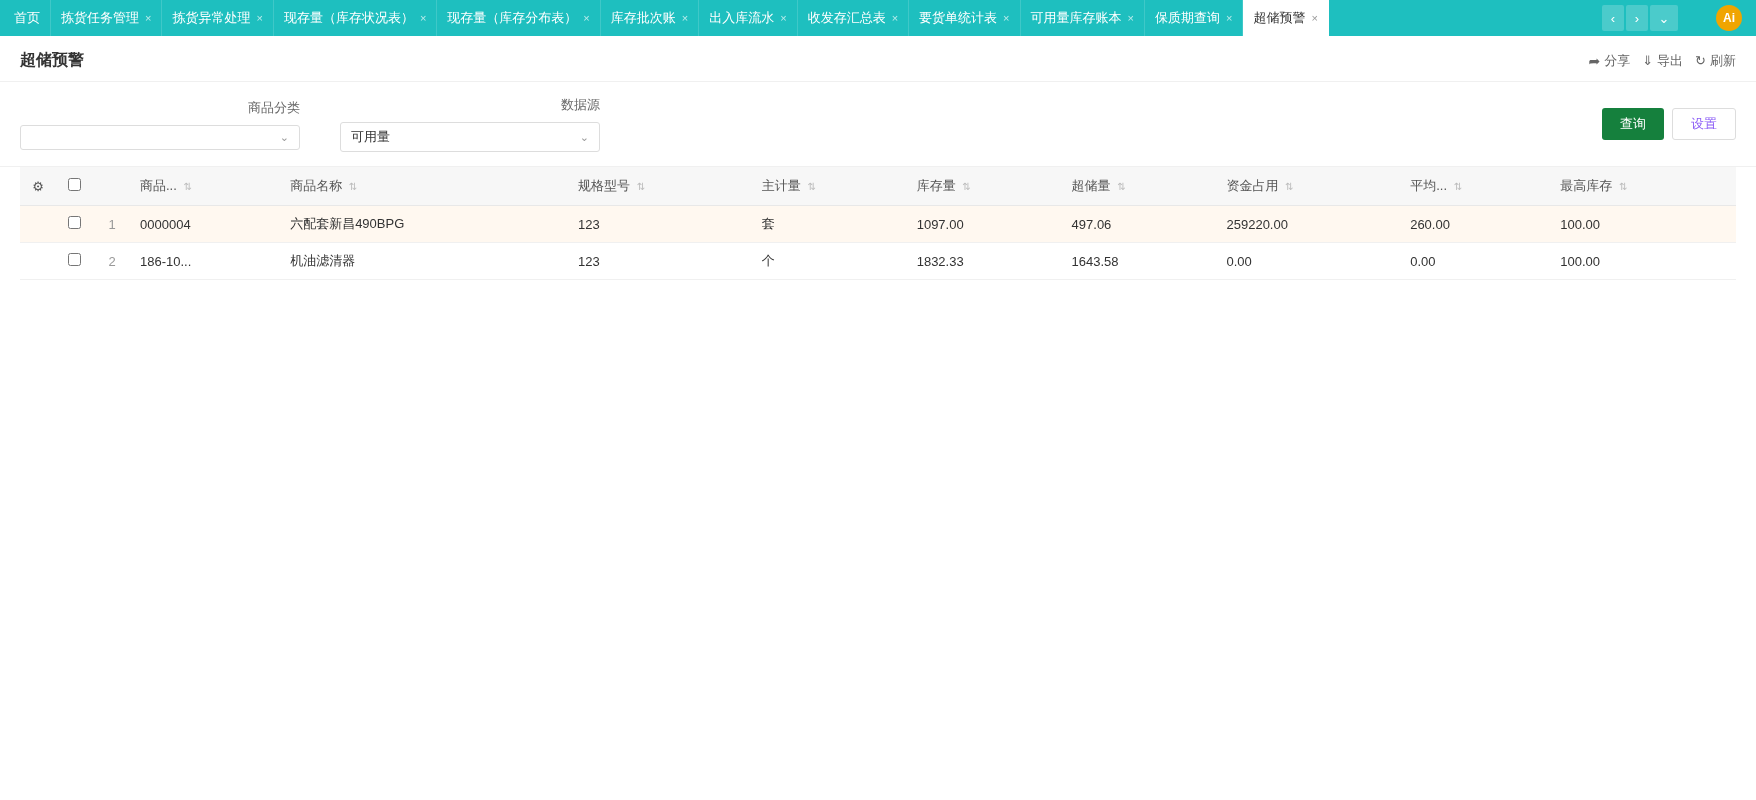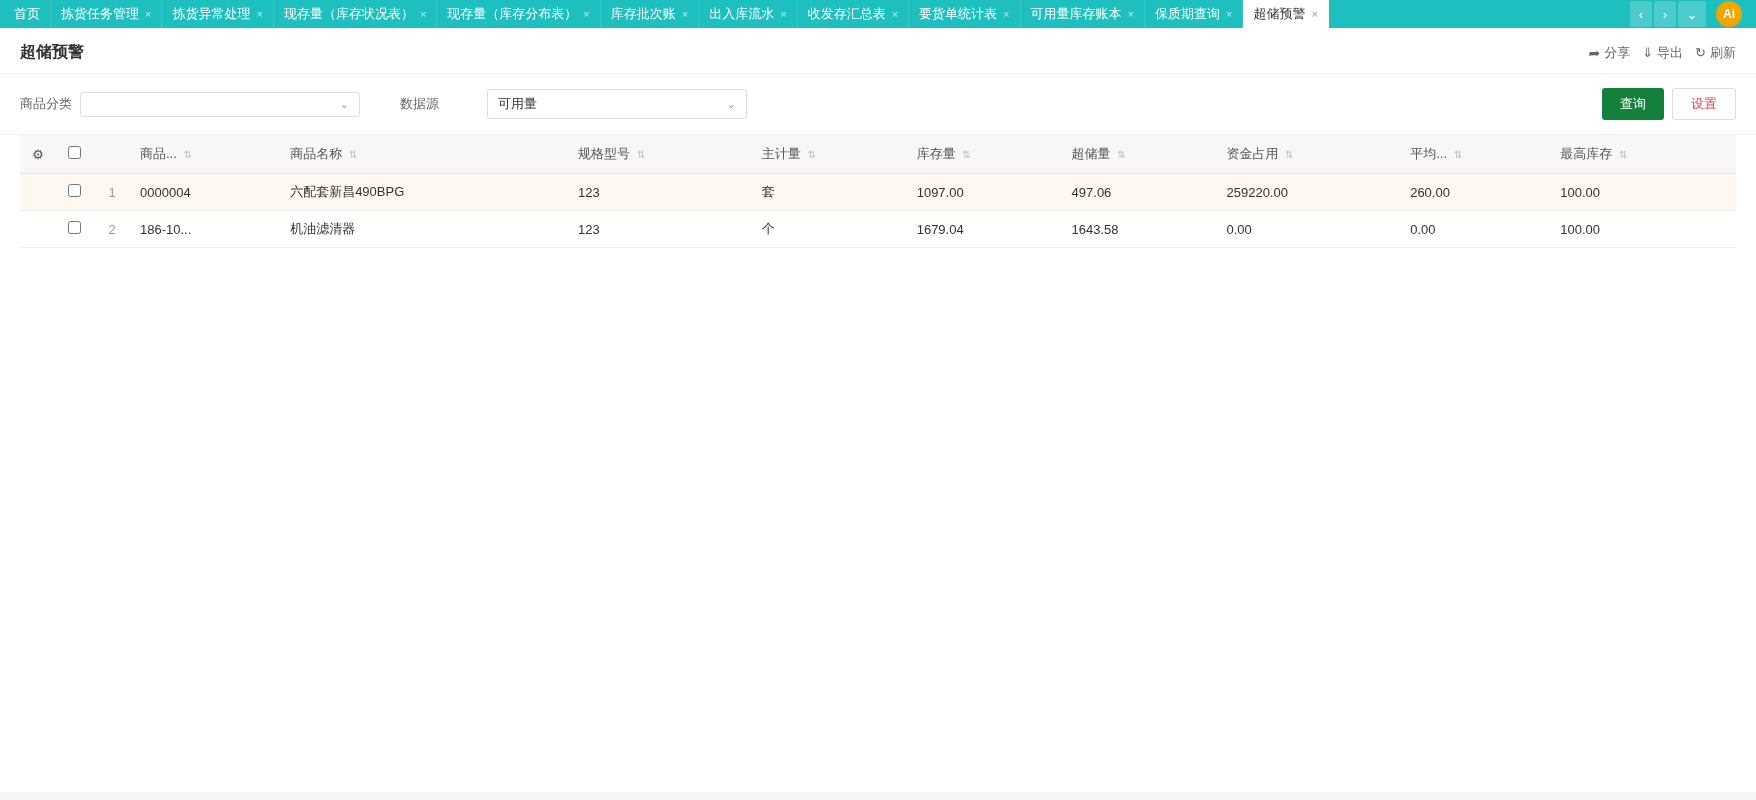--- a/index.html
+++ b/index.html
@@ -3,21 +3,21 @@
   <meta charset="utf-8">
   <style>
     * { box-sizing: border-box; margin: 0; padding: 0; }
     body { font-family: "Microsoft YaHei", Arial, sans-serif; font-size: 13px; background: #f5f5f5; color: #333; }
 
     
     .top-nav {
       display: flex;
       align-items: center;
       background: #1ebfbf;
-      height: 28px;
+      height: 36px;
       padding: 0 4px;
       overflow: hidden;
     }
     .nav-item {
       display: flex;
       align-items: center;
       height: 36px;
       padding: 0 10px;
       color: #fff;
       font-size: 13px;
@@ -96,40 +96,41 @@
       background: #15803d;
       color: #fff;
       border: none;
       padding: 6px 18px;
       border-radius: 3px;
       cursor: pointer;
       font-size: 13px;
     }
     .btn-outline {
       background: #fff;
-      color: #ef4444;
+      color: #8b5cf6;
       border: 1px solid #ddd;
       padding: 6px 18px;
       border-radius: 3px;
       cursor: pointer;
       font-size: 13px;
     }
 
     
     .filter-area {
       display: flex;
       align-items: center;
       padding: 14px 20px;
       gap: 40px;
       border-bottom: 1px solid #f0f0f0;
     }
     .filter-group {
       display: flex;
-      align-items: center;
+      align-items: flex-end;
       gap: 8px;
+      flex-direction: column;
     }
     .filter-label {
       color: #666;
       font-size: 13px;
       white-space: nowrap;
     }
     .filter-select {
       display: flex;
       align-items: center;
       justify-content: space-between;
@@ -148,21 +149,20 @@
       align-items: center;
       justify-content: space-between;
       border: 1px solid #ddd;
       border-radius: 3px;
       padding: 5px 10px;
       min-width: 260px;
       background: #fff;
       cursor: pointer;
       font-size: 13px;
       color: #333;
-      margin-left: 40px;
     }
     .filter-select-small .arrow { color: #999; font-size: 11px; }
     .filter-actions {
       margin-left: auto;
       display: flex;
       gap: 8px;
     }
 
     
     .table-container {
@@ -242,21 +242,21 @@
       <div class="nav-item">要货单统计表<span class="close-x">×</span></div>
       <div class="nav-item">可用量库存账本<span class="close-x">×</span></div>
       <div class="nav-item">保质期查询<span class="close-x">×</span></div>
       <div class="nav-item active">超储预警<span class="close-x">×</span></div>
     </div>
   <div class="nav-arrows">
     <button class="nav-arrow-btn">‹</button>
     <button class="nav-arrow-btn">›</button>
     <button class="nav-arrow-btn" style="width:28px;">⌄</button>
   </div>
-  <div style="display:flex;align-items:flex-end;gap:6px;padding:0 10px;flex-shrink:0;">
+  <div style="display:flex;align-items:flex-end;gap:6px;padding:0 10px;flex-shrink:0;margin-left:28px;">
     <div class="avatar-circle">Ai</div>
   </div>
 </div>
 
 <div class="main-content">
 
   <div class="page-header">
     <span class="page-title">超储预警</span>
     <div class="header-actions">
       <button class="header-action-btn">
@@ -358,21 +358,21 @@
             <td>100.00</td>
           </tr>
           <tr>
             <td class="gear-col"></td>
             <td class="checkbox-cell"><input type="checkbox" style=""></td>
             <td class="row-num col-center">2</td>
             <td>186-10...</td>
             <td>机油滤清器</td>
             <td>123</td>
             <td>个</td>
-            <td>1679.04</td>
+            <td>1832.33</td>
             <td>1643.58</td>
             <td>0.00</td>
             <td>0.00</td>
             <td>100.00</td>
           </tr>
         </tbody>
     </table>
   </div>
 
 </div>

